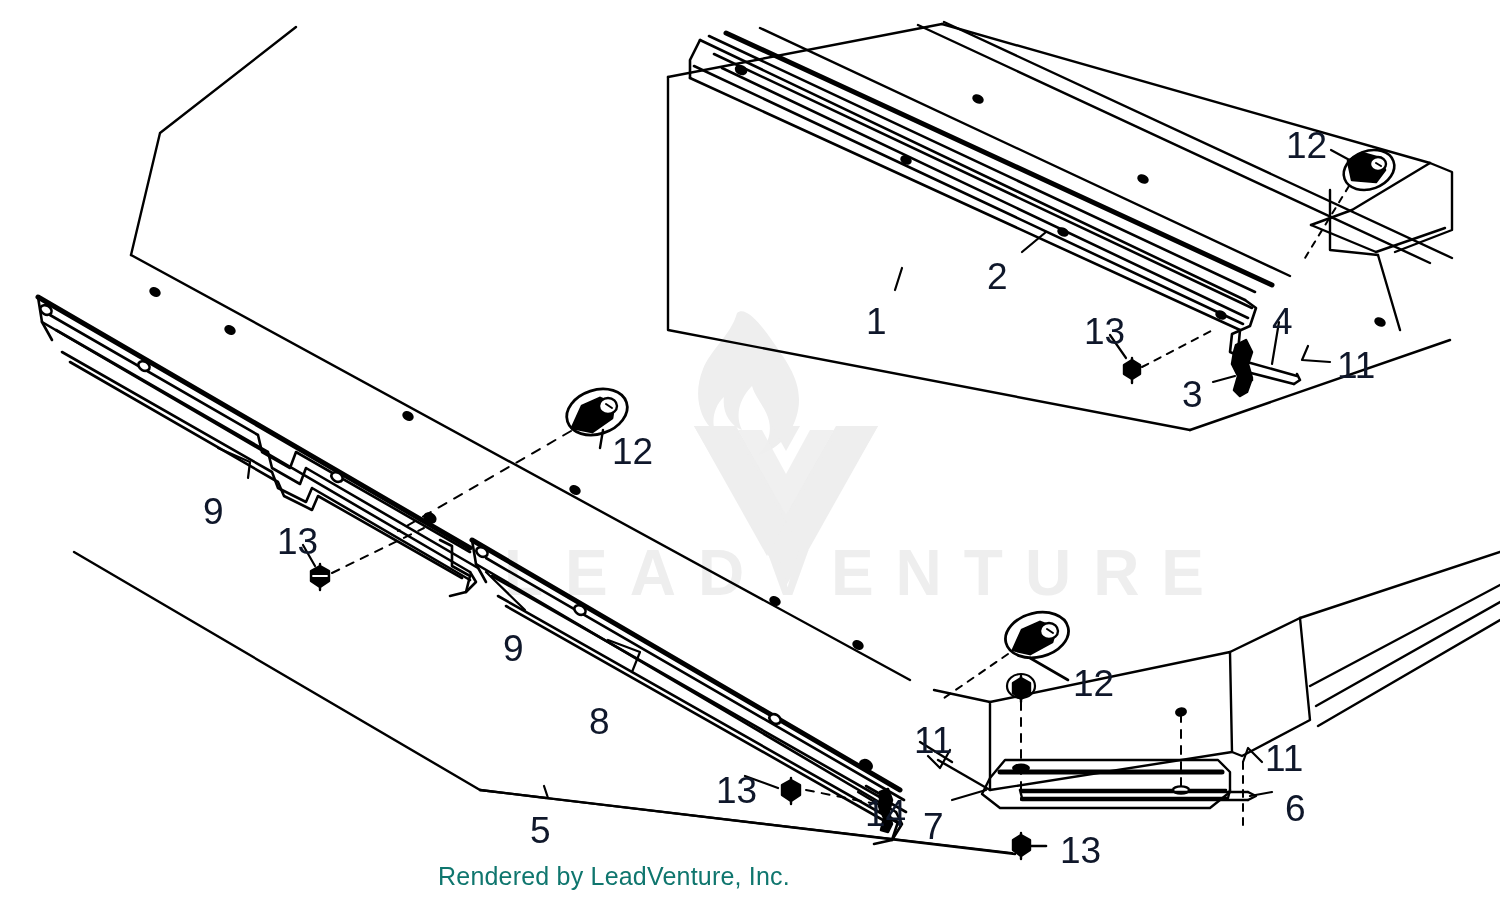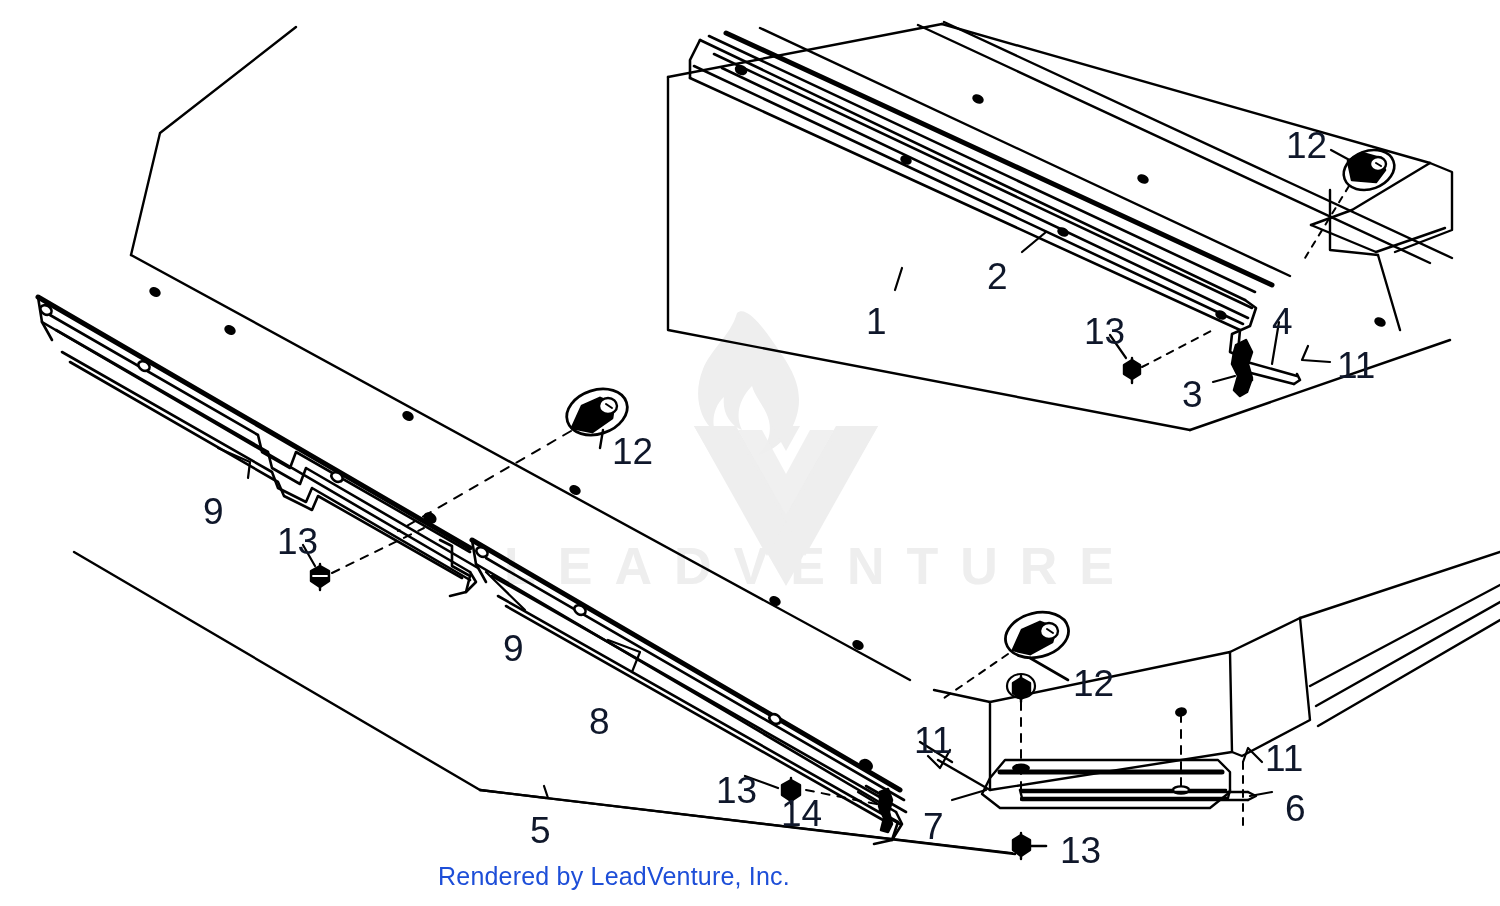--- a/index.html
+++ b/index.html
@@ -37,28 +37,28 @@
     user-select: none;
   }
   #footer-caption {
     position: absolute;
     left: 0;
     top: 862px;
     width: 1228px;
     text-align: center;
     font-family: "Liberation Sans Narrow", "Liberation Sans", sans-serif;
     font-size: 25px;
-    color: #1d4ed8;
+    color: #0f766e;
     letter-spacing: 0.2px;
   }
   .wm-text {
     position: absolute;
     font-family: "Liberation Sans", sans-serif;
     font-weight: 700;
-    font-size: 52px;
+    font-size: 64px;
     letter-spacing: 22px;
     color: #eeeeee;
     user-select: none;
     white-space: nowrap;
   }
 </style>
 </head>
 <body>
 
 <div id="diagram-root">
@@ -385,20 +385,20 @@
   <div class="callout" style="left:612px;  top:433px;">12</div>
   <div class="callout" style="left:203px;  top:493px;">9</div>
   <div class="callout" style="left:277px;  top:523px;">13</div>
   <div class="callout" style="left:503px;  top:630px;">9</div>
   <div class="callout" style="left:589px;  top:703px;">8</div>
   <div class="callout" style="left:1073px; top:665px;">12</div>
   <div class="callout" style="left:914px;  top:722px;">11</div>
   <div class="callout" style="left:1265px; top:740px;">11</div>
   <div class="callout" style="left:1285px; top:790px;">6</div>
   <div class="callout" style="left:716px;  top:772px;">13</div>
-  <div class="callout" style="left:781px;  top:795px;">14</div>
+  <div class="callout" style="left:865px;  top:795px;">14</div>
   <div class="callout" style="left:923px;  top:808px;">7</div>
   <div class="callout" style="left:530px;  top:812px;">5</div>
   <div class="callout" style="left:1060px; top:832px;">13</div>
 
   <div id="footer-caption">Rendered by LeadVenture, Inc.</div>
 
 </div>
 
 </body></html>

